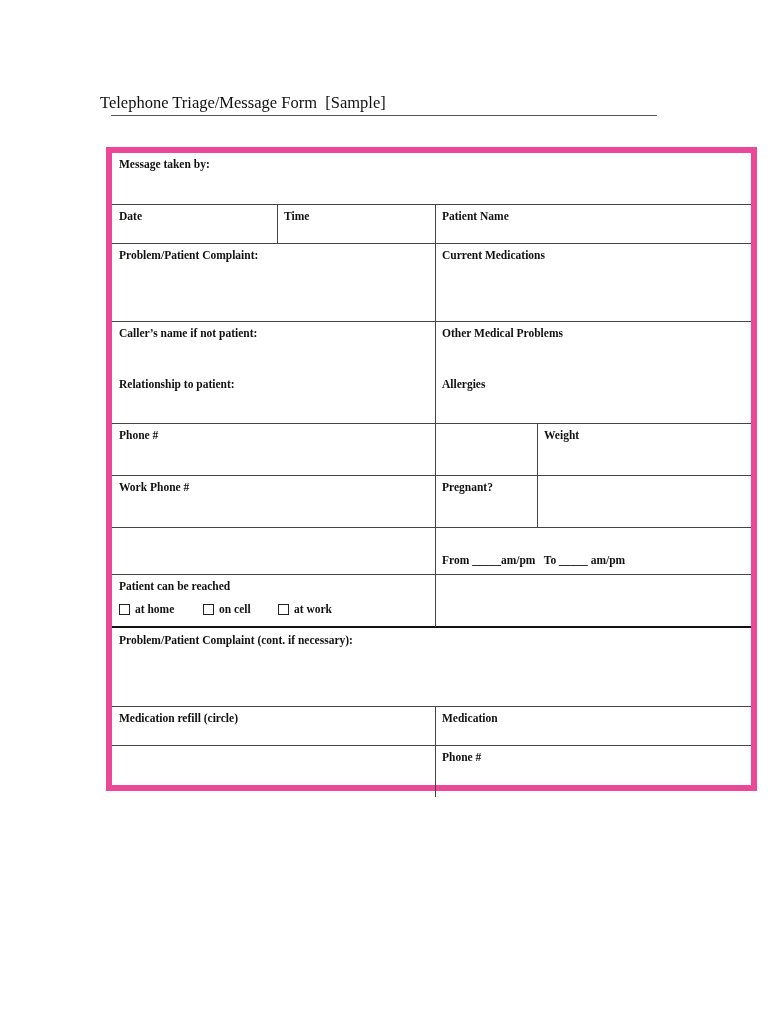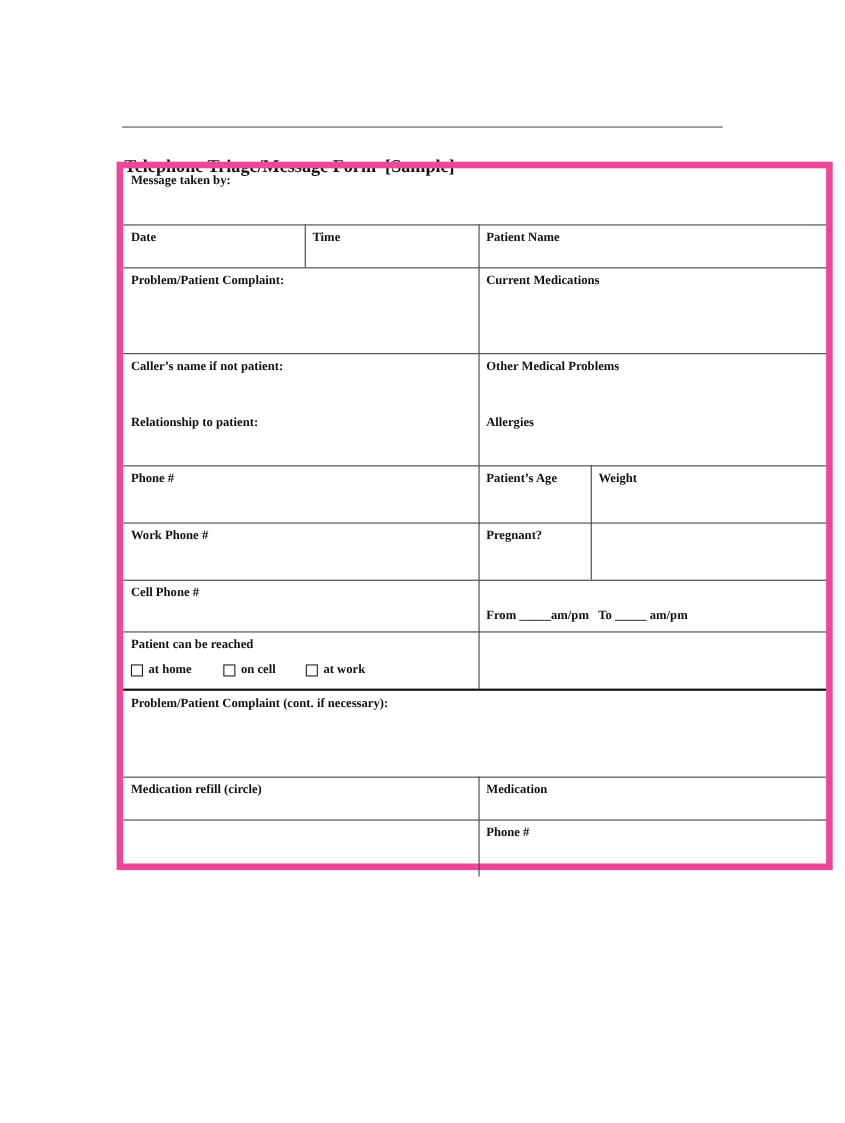--- a/index.html
+++ b/index.html
@@ -1,18 +1,18 @@
 <!DOCTYPE html>
 <html><head>
 <meta charset="utf-8">
 <style>
   html, body { margin: 0; padding: 0; background: #ffffff; }
   body { width: 768px; height: 1021px; position: relative; overflow: hidden;
          font-family: "Liberation Serif", "DejaVu Serif", serif; color: #111; }
-  .title { position: absolute; left: 113px; top: 93px; font-size: 16.5px; font-weight: bold; white-space: pre; margin-top: 48px; }
+  .title { position: absolute; left: 100px; top: 93px; font-size: 16.5px; font-weight: normal; white-space: pre; }
   .title-rule { position: absolute; left: 111px; top: 115px; width: 546px; height: 0; border-top: 1.5px solid #555; }
   .form { position: absolute; left: 106px; top: 147px; width: 651px; height: 644px;
           border: 6px solid #ec4899; box-sizing: border-box; }
   .cell { position: absolute; box-sizing: border-box; }
   .lbl { position: absolute; font-size: 11.5px; font-weight: bold; white-space: pre; }
   .hline { position: absolute; left: 0; right: 0; height: 0; border-top: 1px solid #444; }
   .hline.thick { border-top: 2.5px solid #111; }
   .vline { position: absolute; width: 0; border-left: 1px solid #444; }
   .cb { position: absolute; width: 11px; height: 11px; border: 1px solid #222; box-sizing: border-box; }
 </style>
@@ -62,34 +62,28 @@
     <span class="lbl" style="left:7px;top:6px">Caller’s name if not patient:</span>
     <span class="lbl" style="left:7px;top:57px">Relationship to patient:</span>
   </div>
   <div class="cell" style="left:323px;top:168px;width:328px;height:102px">
     <span class="lbl" style="left:7px;top:6px">Other Medical Problems</span>
     <span class="lbl" style="left:7px;top:57px">Allergies</span>
   </div>
   <div class="cell" style="left:0;top:270px;width:323px;height:52px">
     <span class="lbl" style="left:7px;top:6px">Phone #</span>
   </div>
-  <div class="cell" style="left:323px;top:270px;width:102px;height:52px">
-    <span class="lbl" style="left:7px;top:6px">Patient’s Age</span>
-  </div>
   <div class="cell" style="left:425px;top:270px;width:226px;height:52px">
     <span class="lbl" style="left:7px;top:6px">Weight</span>
   </div>
   <div class="cell" style="left:0;top:322px;width:323px;height:52px">
     <span class="lbl" style="left:7px;top:6px">Work Phone #</span>
   </div>
   <div class="cell" style="left:323px;top:322px;width:102px;height:52px">
     <span class="lbl" style="left:7px;top:6px">Pregnant?</span>
-  </div>
-  <div class="cell" style="left:0;top:374px;width:323px;height:47px">
-    <span class="lbl" style="left:7px;top:6px">Cell Phone #</span>
   </div>
   <div class="cell" style="left:323px;top:374px;width:328px;height:47px">
     <span class="lbl" style="left:7px;top:27px">From _____am/pm   To _____ am/pm</span>
   </div>
   <div class="cell" style="left:0;top:421px;width:323px;height:52px">
     <span class="lbl" style="left:7px;top:6px">Patient can be reached</span>
     <span class="cb" style="left:7px;top:30px"></span>
     <span class="lbl" style="left:23px;top:29px">at home</span>
     <span class="cb" style="left:91px;top:30px"></span>
     <span class="lbl" style="left:107px;top:29px">on cell</span>

